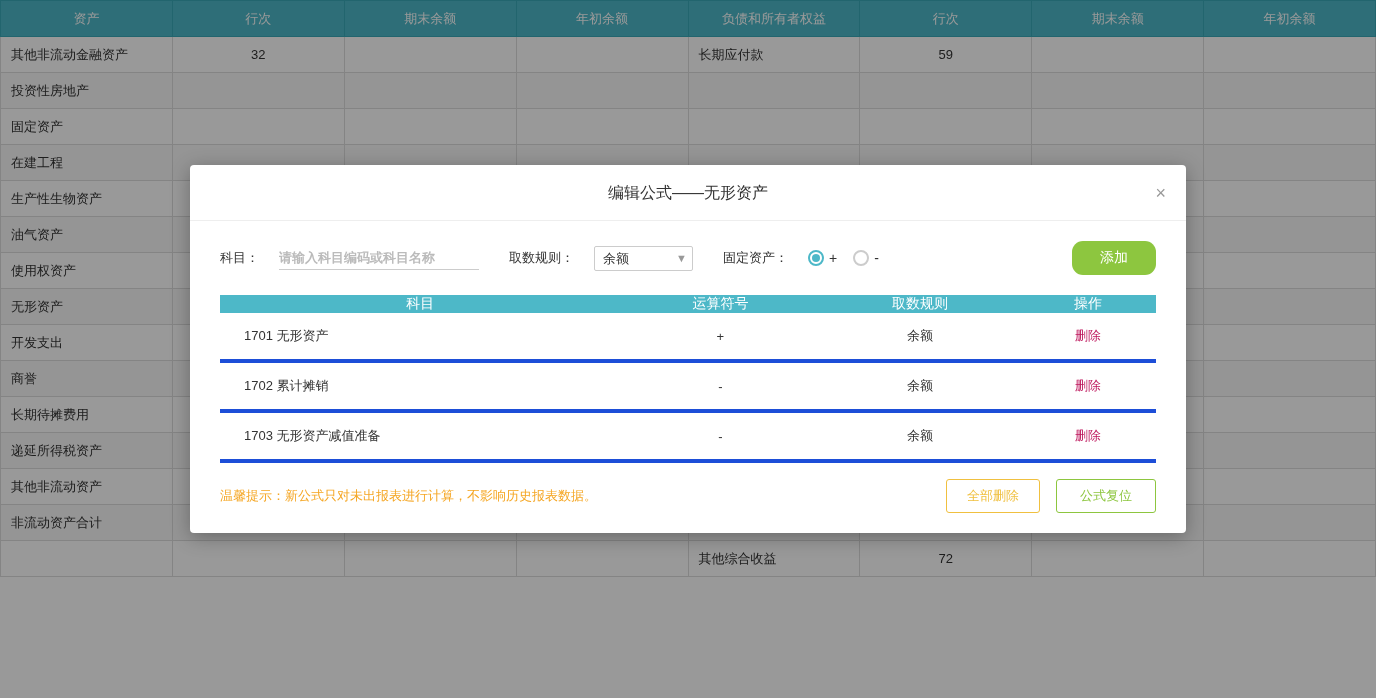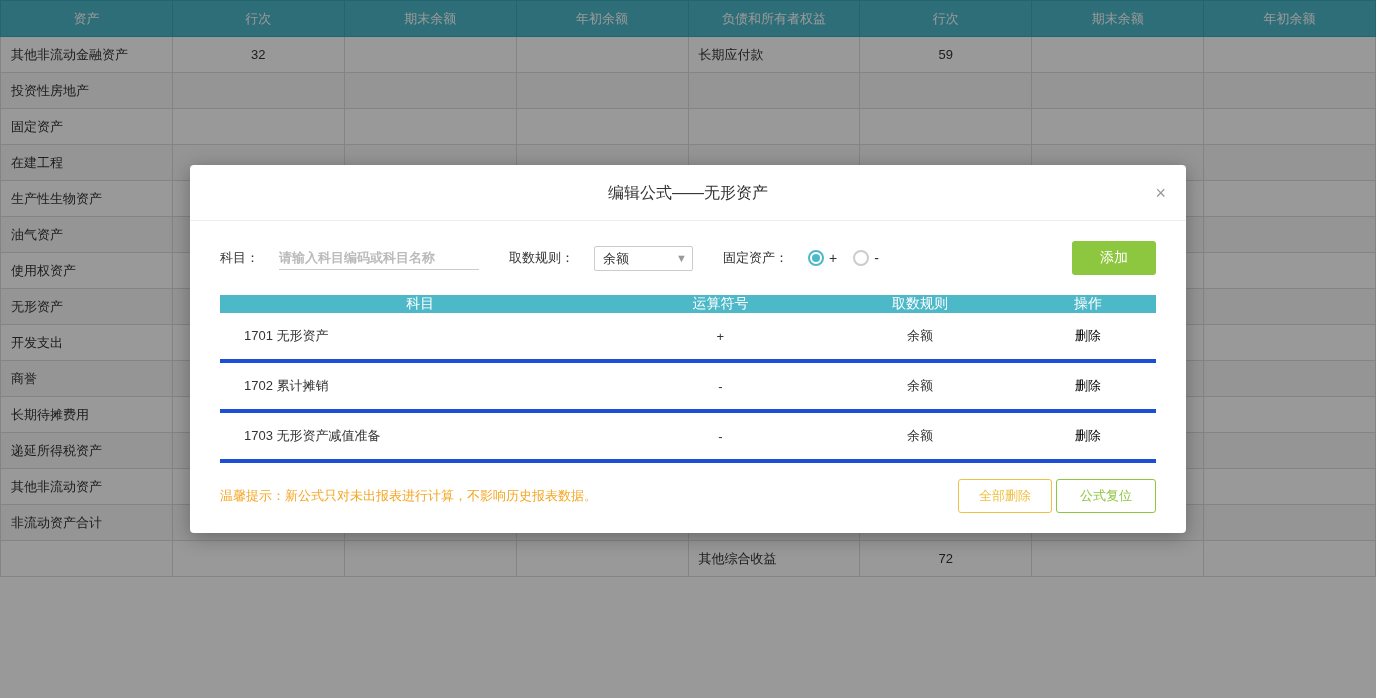--- a/index.html
+++ b/index.html
@@ -213,21 +213,21 @@
     .radio-text {
       font-size: 14px;
       color: #333;
     }
 
     
     .btn-add {
       background: #8dc63f;
       color: #fff;
       border: none;
-      border-radius: 3px;
+      border-radius: 11px;
       padding: 8px 28px;
       font-size: 14px;
       cursor: pointer;
       white-space: nowrap;
       margin-left: auto;
     }
 
     
     .modal-table-wrap {
       padding: 0 30px;
@@ -254,21 +254,21 @@
       color: #333;
       font-size: 13px;
     }
 
     .modal-table tbody tr td:first-child {
       text-align: left;
       padding-left: 24px;
     }
 
     .btn-delete {
-      color: #000000;
+      color: #be185d;
       background: none;
       border: none;
       cursor: pointer;
       font-size: 13px;
       padding: 0;
     }
 
     
     .modal-footer {
       display: flex;
@@ -277,21 +277,21 @@
       padding: 16px 30px 0;
     }
 
     .hint-text {
       color: #f5a623;
       font-size: 13px;
     }
 
     .footer-btns {
       display: flex;
-      gap: 4px;
+      gap: 16px;
     }
 
     .btn-outline {
       background: #fff;
       border: 1px solid #f0c040;
       color: #f0c040;
       border-radius: 3px;
       padding: 7px 20px;
       font-size: 13px;
       cursor: pointer;

